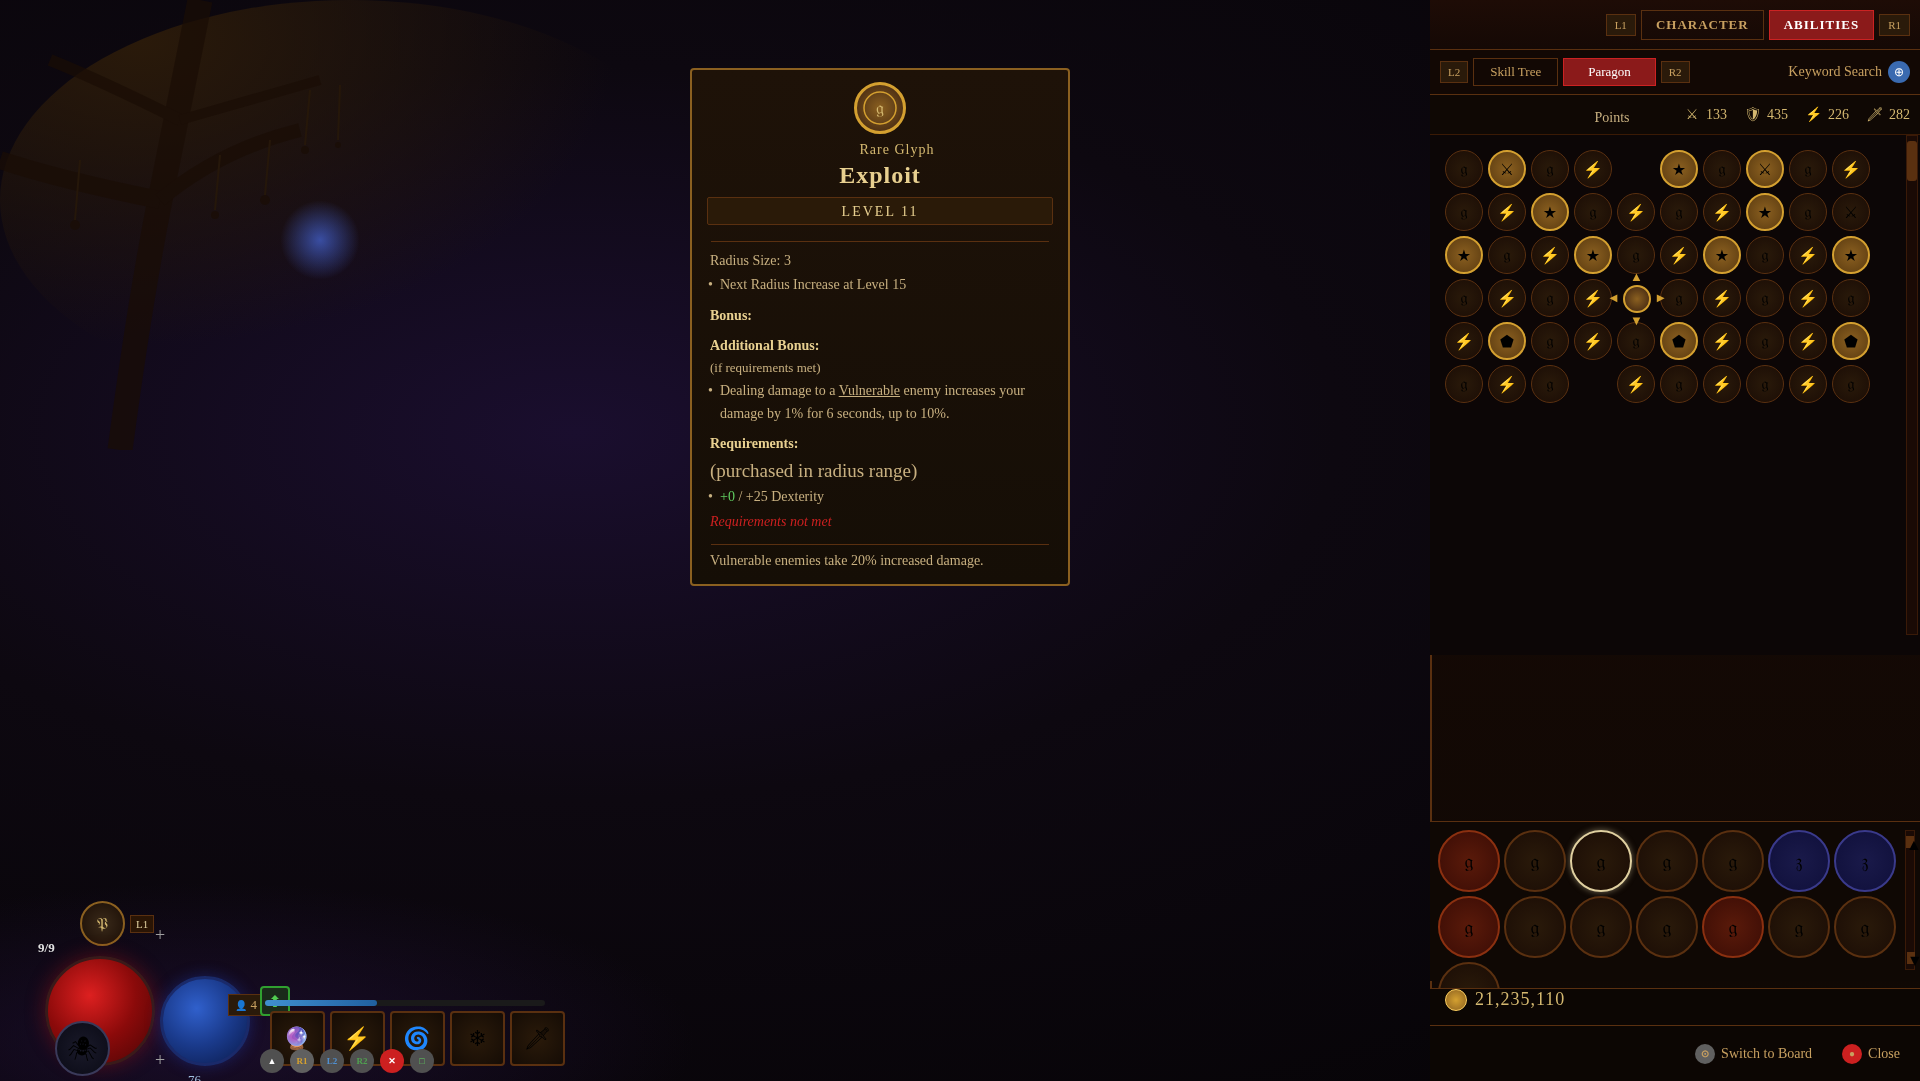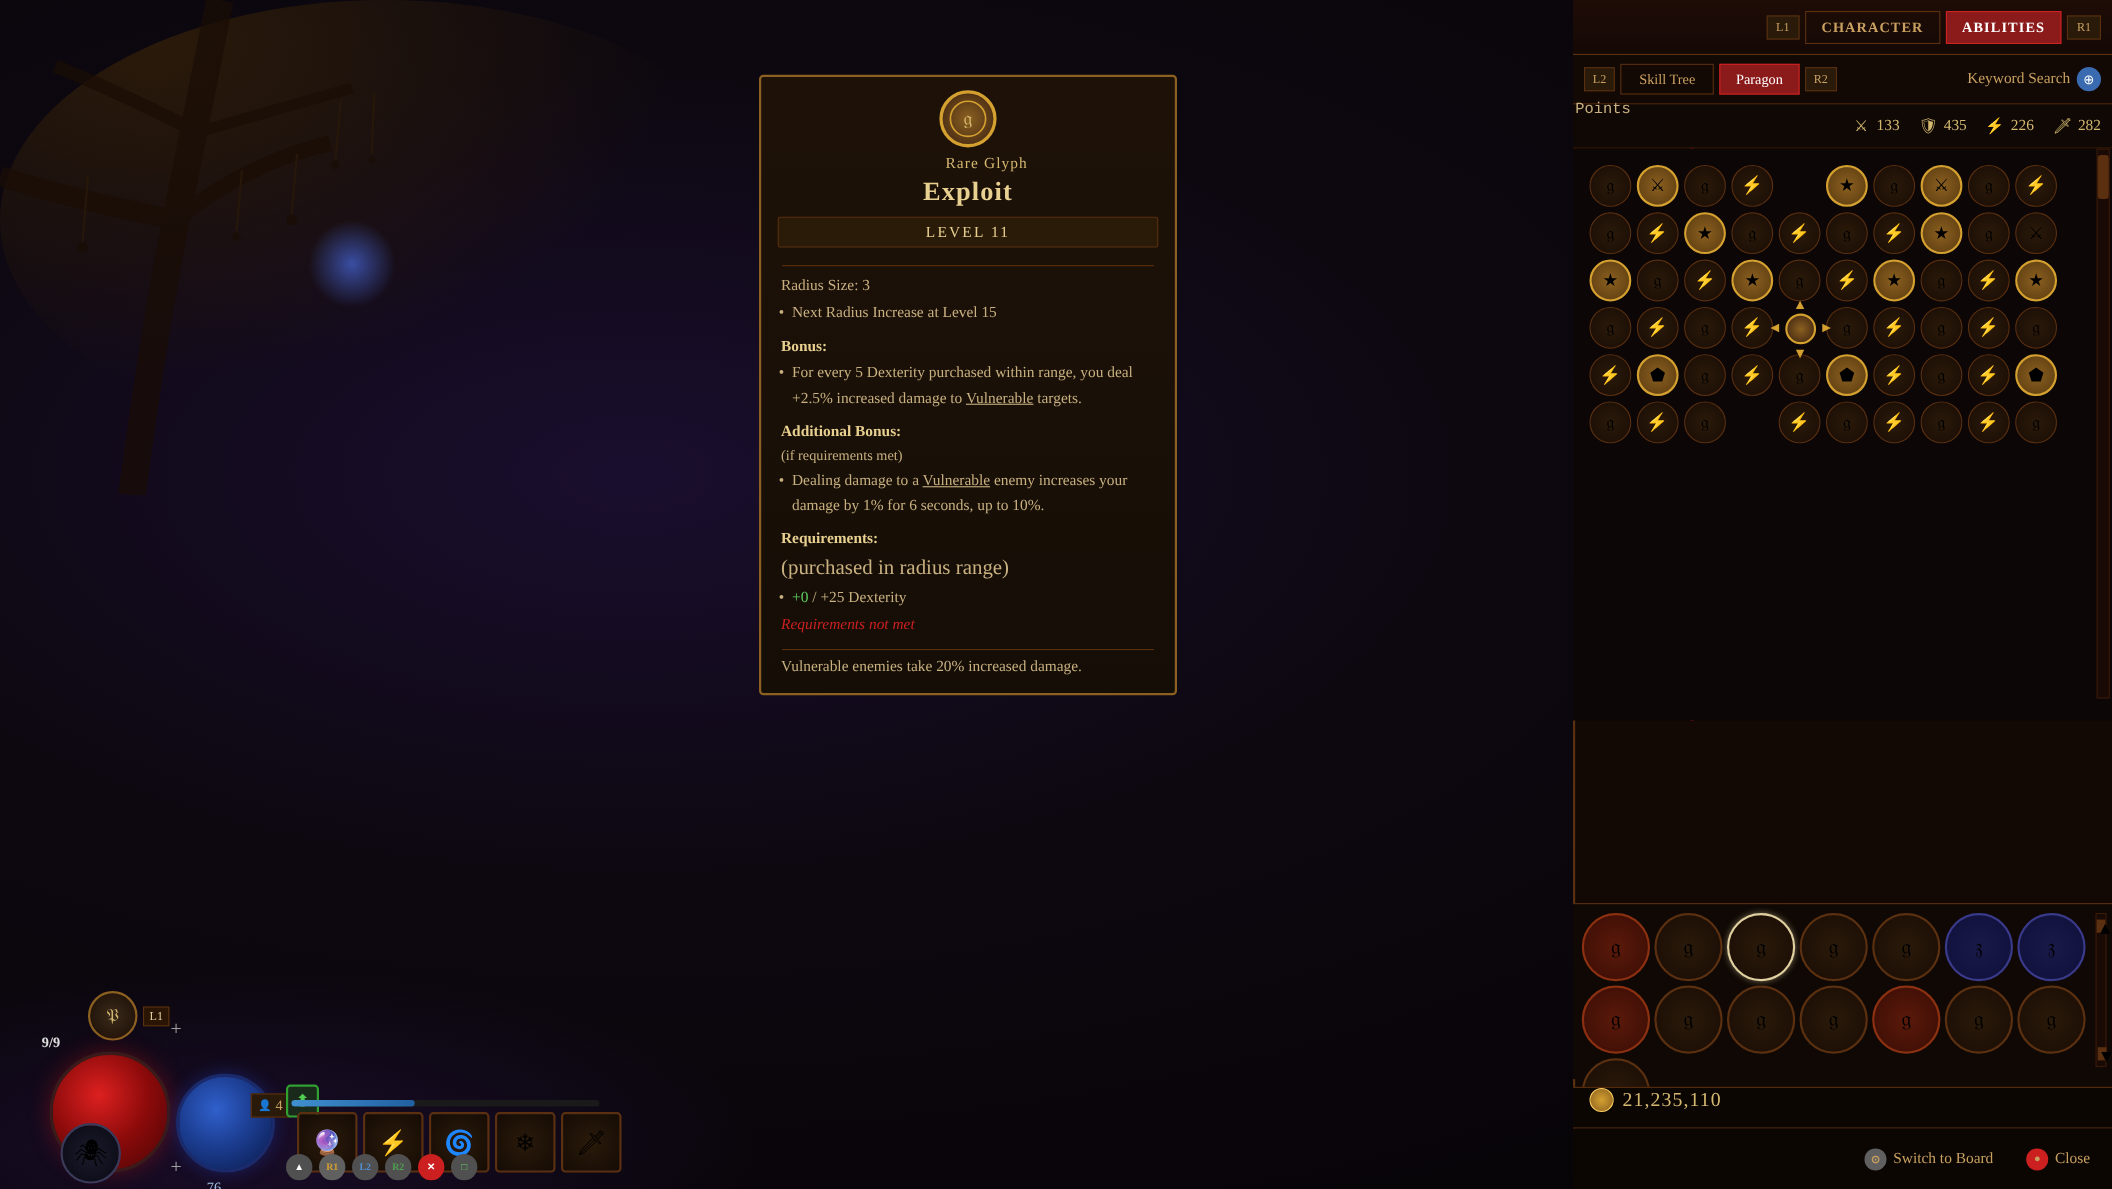--- a/index.html
+++ b/index.html
@@ -105,21 +105,21 @@
       padding: 5px 16px;
       font-size: 13px;
       color: #c8a060;
       background: transparent;
       border: 1px solid #5a3010;
       cursor: pointer;
       font-family: 'Georgia', serif;
     }
 
     .paragon-btn {
-      padding: 5px 14px;
+      padding: 5px 24px;
       font-size: 13px;
       color: #fff;
       background: #8b1a1a;
       border: 1px solid #cc2222;
       cursor: pointer;
       font-family: 'Georgia', serif;
       text-align: center;
     }
 
     .nav-l2, .nav-r2 {
@@ -593,25 +593,20 @@
     </div>
   </div>
 
   <div class="tooltip-divider"></div>
 
   <div class="tooltip-body">
     <div>Radius Size: 3</div>
     <div class="bullet" style="margin-top:2px;">Next Radius Increase at Level 15</div>
 
     <span class="section-label">Bonus:</span>
-    <div class="bullet" style="margin-top:2px;">
-      <span>For every 5 Dexterity purchased within range, you deal +2.5% increased damage to</span>
-      <span class="underline">Vulnerable</span>
-      <span>targets.</span>
-    </div>
 
     <span class="section-label">Additional Bonus:</span>
     <div style="color:#c8b080;font-size:13px;margin-bottom:2px;">(if requirements met)</div>
     <div class="bullet">
       <span>Dealing damage to a</span>
       <span class="underline">Vulnerable</span>
       <span>enemy increases your damage by 1% for 6 seconds, up to 10%.</span>
     </div>
 
     <span class="section-label">Requirements:</span>
@@ -665,21 +660,21 @@
       <span>226</span>
     </div>
     <div class="stat-item">
       <div class="stat-icon">🗡</div>
       <span>282</span>
     </div>
   </div>
 
   <div class="red-line"></div>
 
-  <div style="position:absolute;top:92px;left:0px;width:370px;text-align:left;color:#c8b080;font-size:14px;padding-right:10px;font-family:Liberation Mono, monospace;">Points</div>
+  <div style="position:absolute;top:110px;left:0px;width:370px;text-align:center;color:#c8b080;font-size:14px;padding-right:10px;">Points</div>
 
   <div class="paragon-board">
     <div style="display:grid;grid-template-columns:repeat(10,40px);grid-template-rows:repeat(10,40px);gap:3px;padding:15px 15px 15px 5px;margin-left:10px;">
 
       <div class="node">𝔤</div>
       <div class="node gold">⚔</div>
       <div class="node">𝔤</div>
       <div class="node">⚡</div>
       <div class="node" style="background:transparent;border:none;"></div>
       <div class="node gold">★</div>

